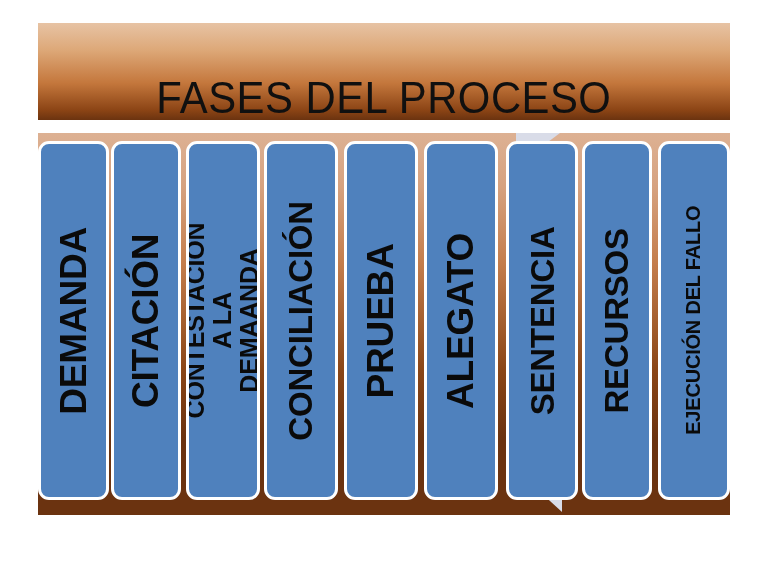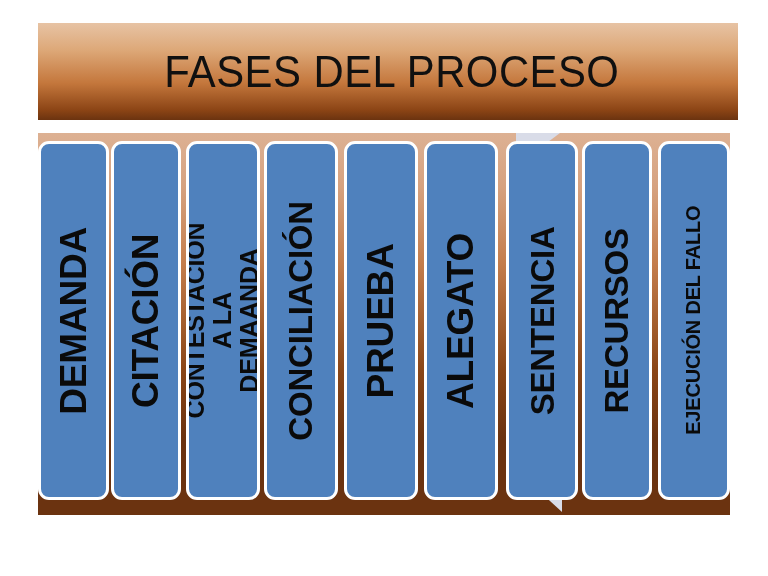--- a/index.html
+++ b/index.html
@@ -28,23 +28,22 @@
     top: 23px;
     width: 692px;
     height: 97px;
     background: linear-gradient(to bottom,
         #e7c3a4 0%,
         #dda878 28%,
         #c4773c 62%,
         #8b4415 90%,
         #6b3310 100%);
     display: flex;
-    align-items: center;
+    align-items: flex-end;
     justify-content: center;
-    padding-left: 8px;
   }
   #title-text {
     font-family: "Liberation Sans", sans-serif;
     font-size: 45px;
     font-weight: 400;
     color: #101010;
     letter-spacing: 0.5px;
     white-space: nowrap;
     line-height: 1;
     transform: scaleX(0.93);

